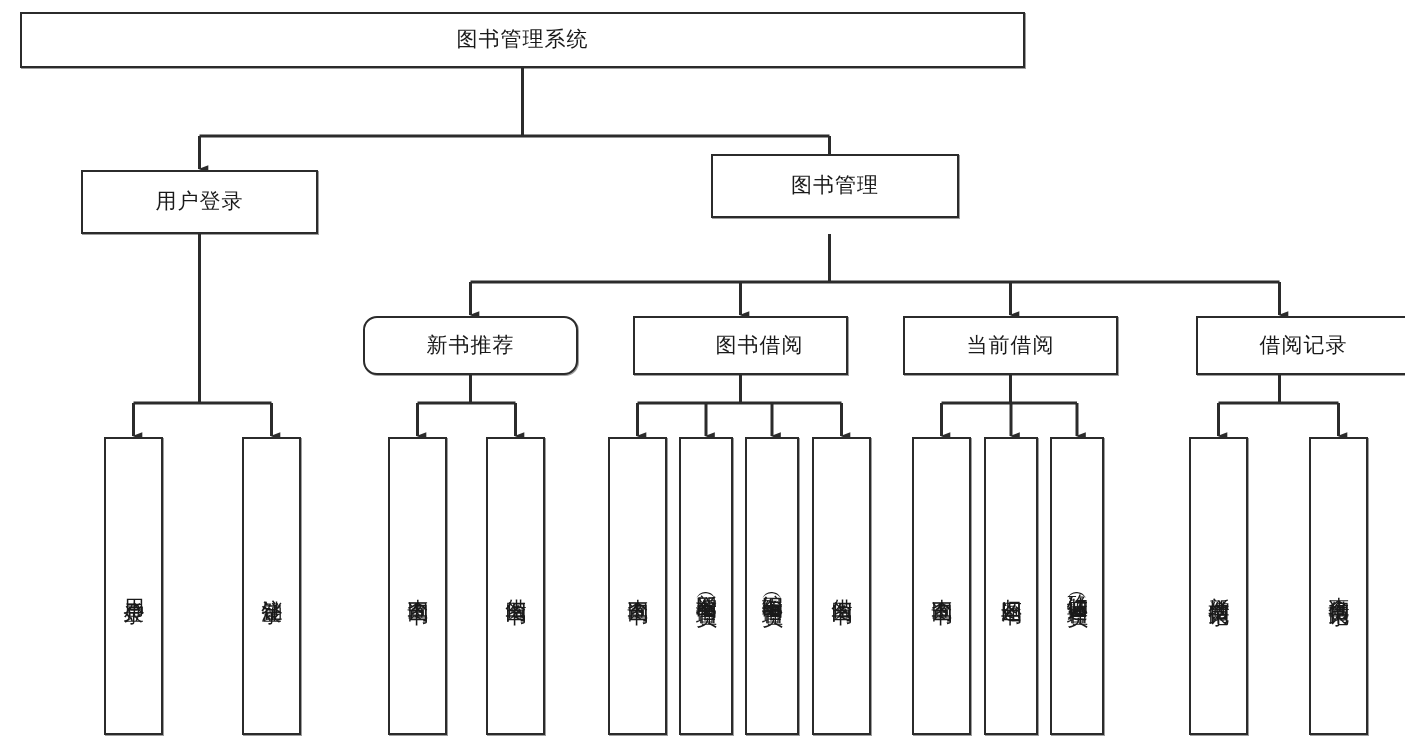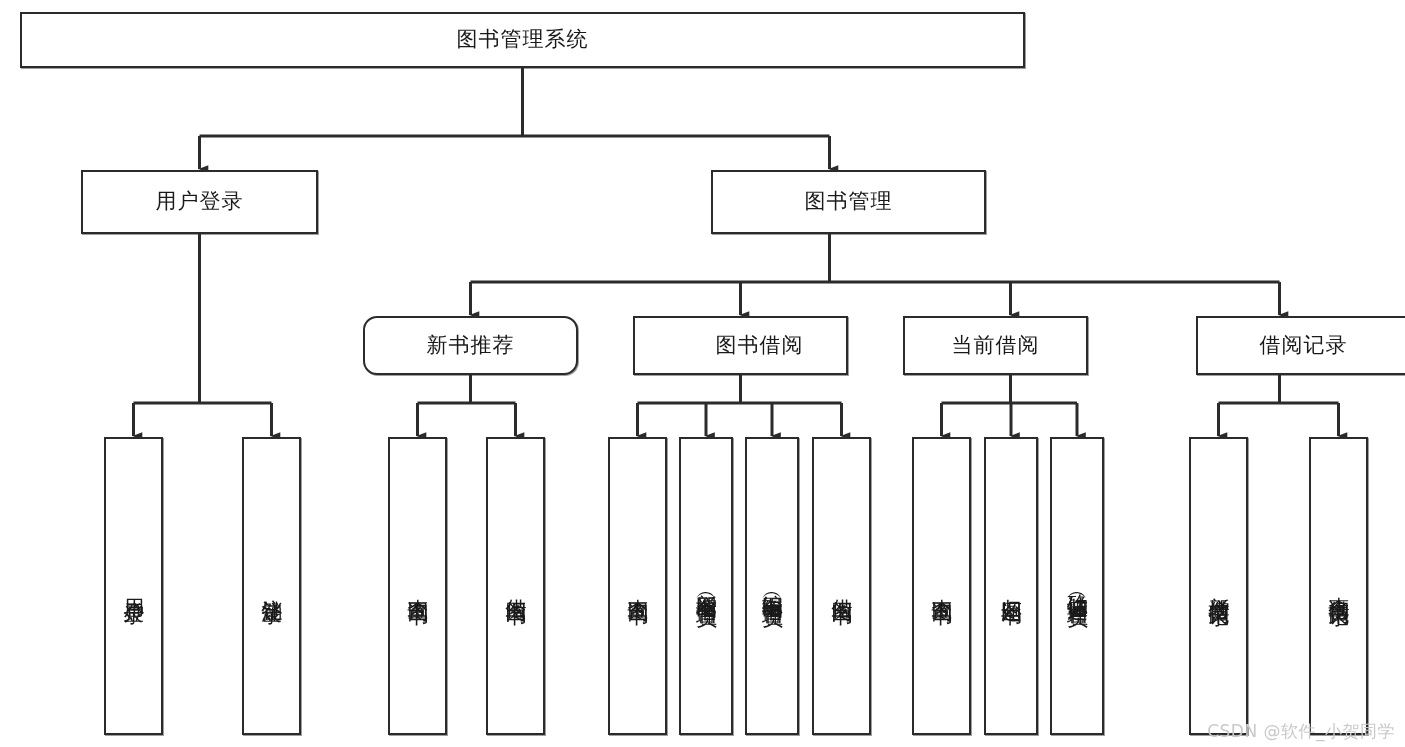--- a/index.html
+++ b/index.html
@@ -106,30 +106,30 @@
       </g>
   </svg>
 
   <div id="nodes">
       <div class="node h" style="left: 20px; top: 12px; width: 1005px; height: 56px;">
         <span>图书管理系统</span>
       </div>
       <div class="node h" style="left: 81px; top: 170px; width: 237px; height: 64px;">
         <span>用户登录</span>
       </div>
-      <div class="node h" style="left: 711px; top: 170px; width: 275px; height: 64px;">
+      <div class="node h" style="left: 711px; top: 154px; width: 248px; height: 64px;">
         <span>图书管理</span>
       </div>
       <div class="node h" style="left: 363px; top: 316px; width: 215px; height: 59px; border-radius: 14px;">
         <span>新书推荐</span>
       </div>
       <div class="node h" style="left: 633px; top: 316px; width: 215px; height: 59px; padding-left: 38px;">
         <span>图书借阅</span>
       </div>
-      <div class="node h" style="left: 903px; top: 316px; width: 185px; height: 59px;">
+      <div class="node h" style="left: 903px; top: 316px; width: 215px; height: 59px;">
         <span>当前借阅</span>
       </div>
       <div class="node h" style="left: 1172px; top: 316px; width: 215px; height: 59px; margin-left: 24px;">
         <span>借阅记录</span>
       </div>
       <div class="node v" style="left: 104px; top: 437px; width: 59px; height: 298px;">
         <span>用户登录</span>
       </div>
       <div class="node v" style="left: 242px; top: 437px; width: 59px; height: 298px;">
         <span>注销登录</span>
@@ -162,14 +162,13 @@
         <span>确认归还（管理员）</span>
       </div>
       <div class="node v" style="left: 1189px; top: 437px; width: 59px; height: 298px;">
         <span>新增借阅记录</span>
       </div>
       <div class="node v" style="left: 1309px; top: 437px; width: 59px; height: 298px;">
         <span>查询借阅记录</span>
       </div>
     </div>
 
-  <div id="watermark">CSDN @软件_小贺同学</div>
 </div>
 
 </body></html>

